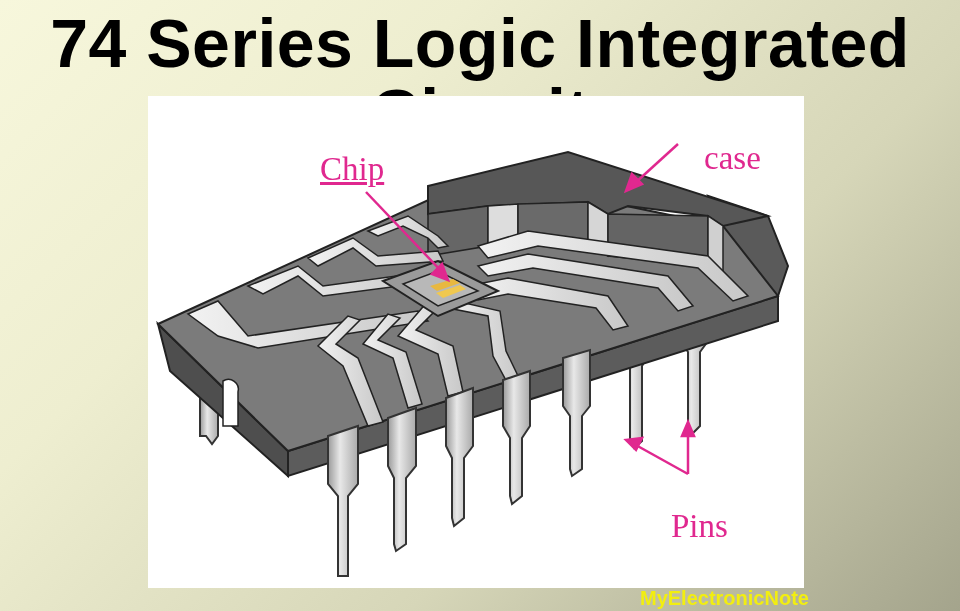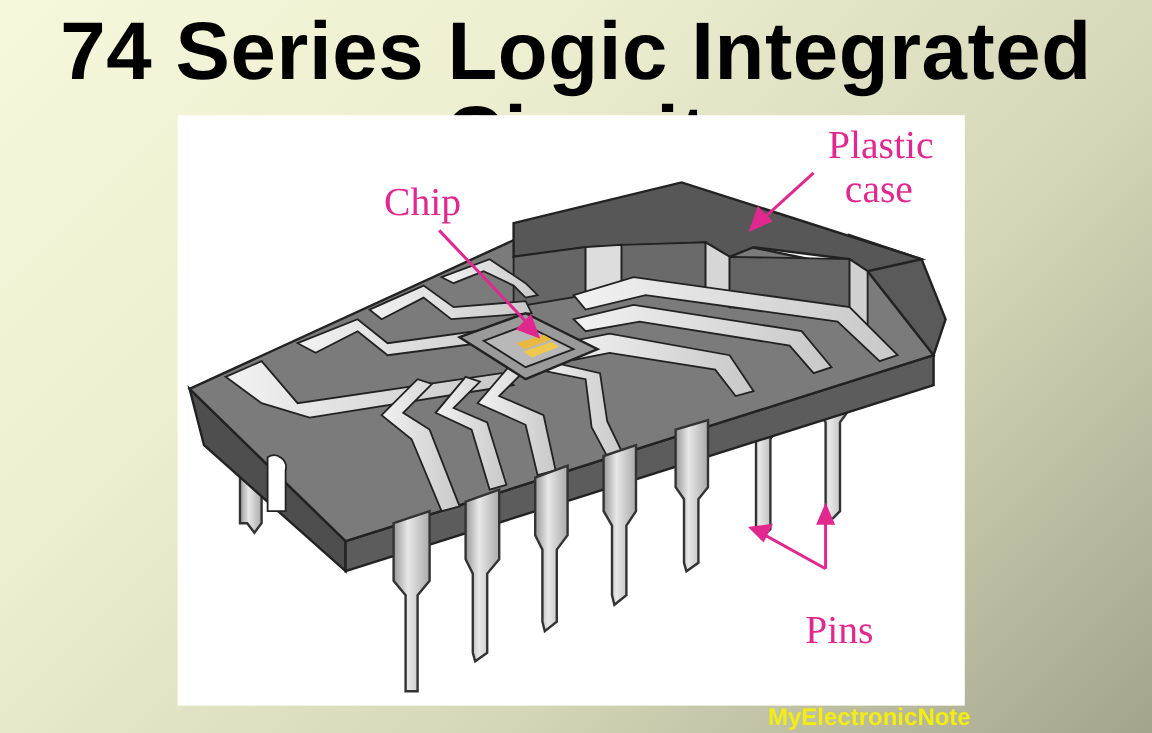--- a/index.html
+++ b/index.html
@@ -90,19 +90,18 @@
       <line x1="218" y1="96" x2="296" y2="178"></line>
       <path d="M300 184 L284 178 L294 168 Z"></path>
       <line x1="530" y1="48" x2="486" y2="88"></line>
       <path d="M478 95 L484 78 L494 88 Z"></path>
       <line x1="540" y1="378" x2="486" y2="348"></line>
       <path d="M478 344 L494 342 L488 354 Z"></path>
       <line x1="540" y1="378" x2="540" y2="334"></line>
       <path d="M540 326 L546 340 L534 340 Z"></path>
     </g>
   </svg>
-  <div class="label" style="left:172px;top:55px;">Chip</div>
-  <div class="label" style="left:542px;top:8px;">Plastic</div>
+  <div class="label" style="left:172px;top:55px;text-decoration:underline;">Chip</div>
   <div class="label" style="left:556px;top:44px;">case</div>
   <div class="label" style="left:523px;top:412px;">Pins</div>
 </div>
 
 <div class="wm">MyElectronicNote</div>
 
 </body></html>

